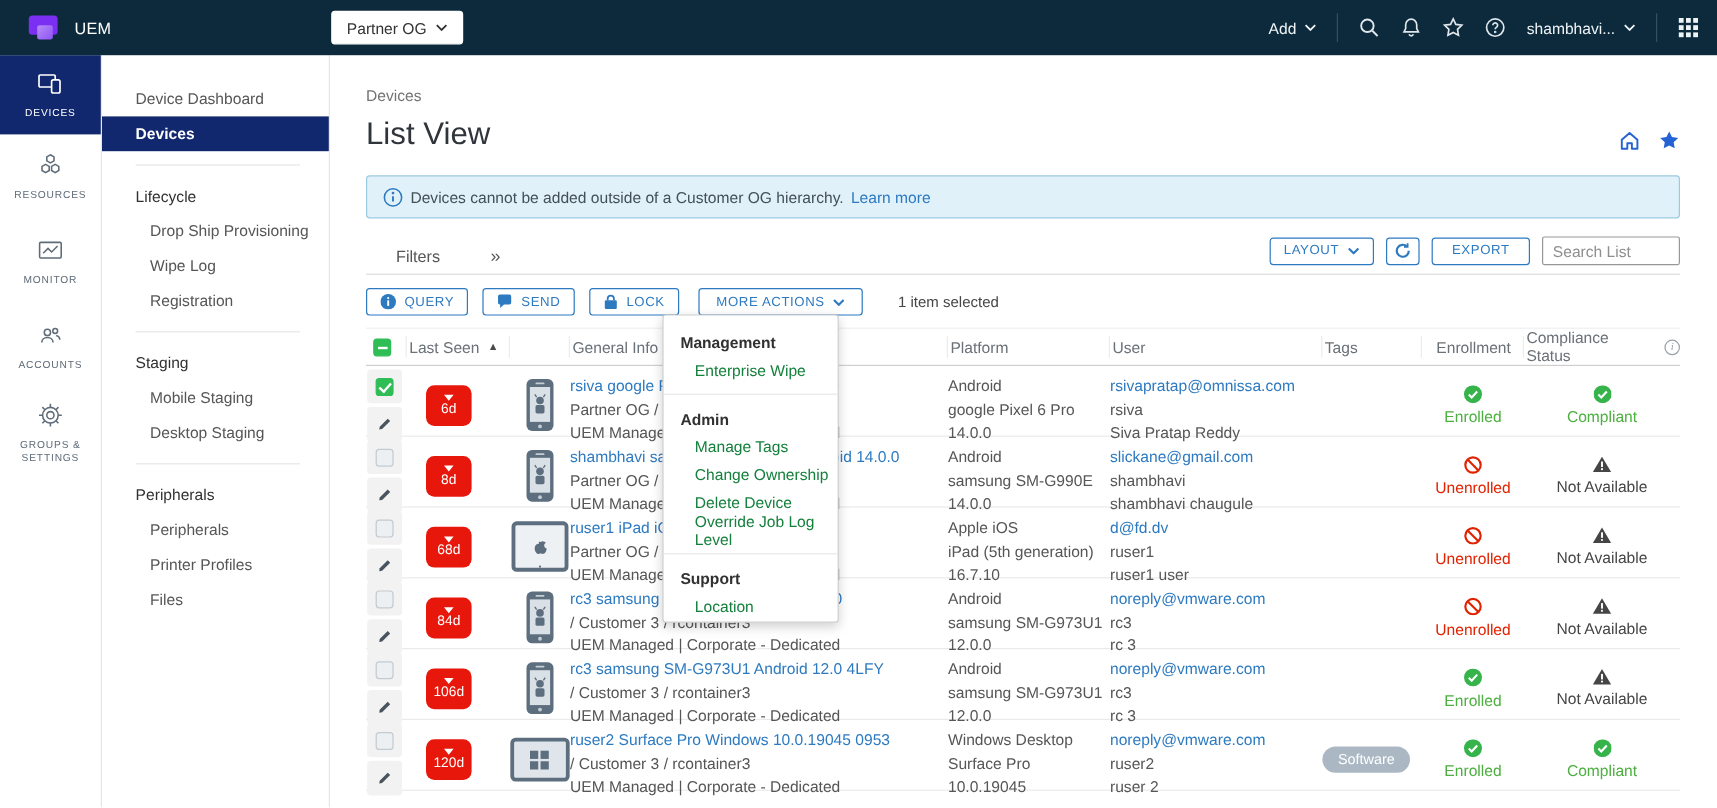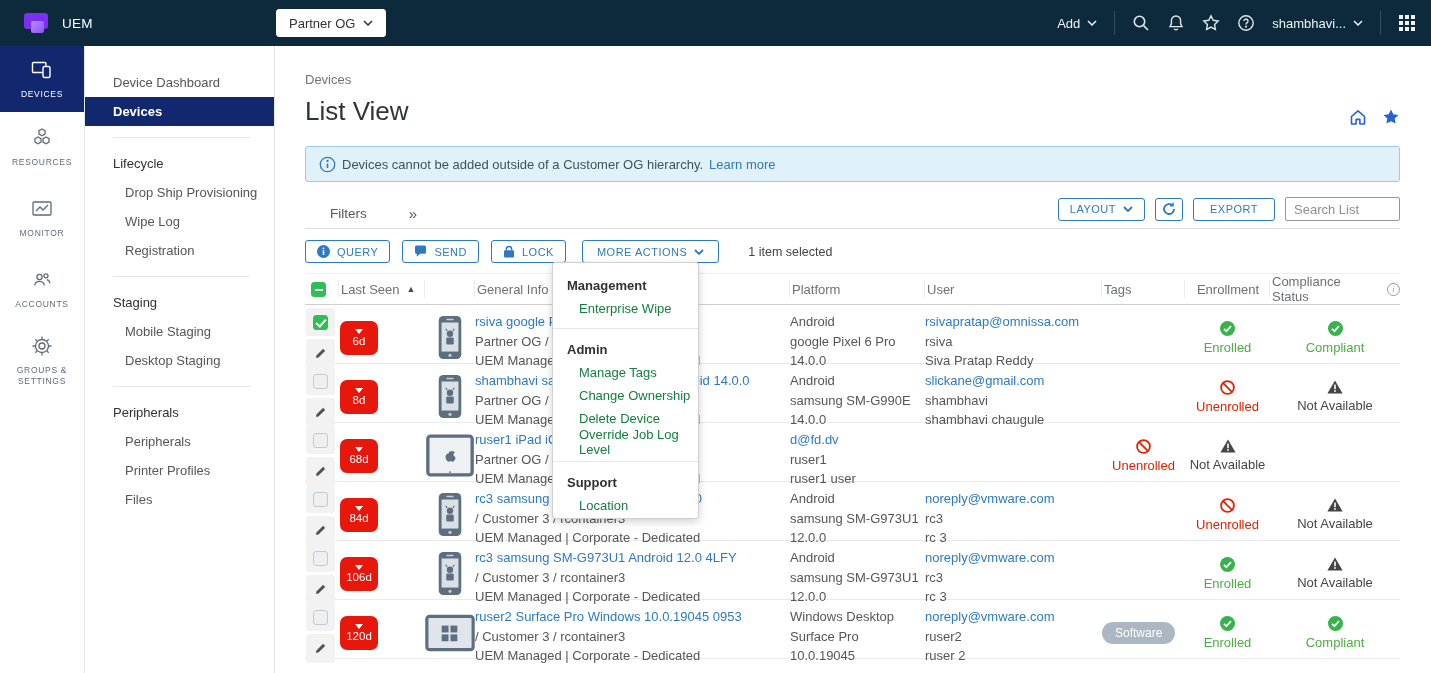--- a/index.html
+++ b/index.html
@@ -71,21 +71,21 @@
   .trow { height:59px; border-bottom:1px solid #eaeaea; align-items:stretch; }
   .c-check { display:flex; flex-direction:column; gap:3px; padding:3px 0 3px 1px; }
   .mini { width:29px; flex:1; background:#f2f2f2; border-radius:3px; display:flex; align-items:center; justify-content:center; cursor:pointer; }
   .cb { width:15px; height:15px; border-radius:3px; background:#edf0f2; border:1px solid #c3cad0; position:relative; display:inline-block; cursor:pointer; }
   .cb.state-checked, .cb.state-indeterminate { background:#2fbe56; border-color:#2fbe56; }
   .cb.state-checked::after { content:""; position:absolute; left:4px; top:1px; width:4px; height:8px; border:solid #fff; border-width:0 2px 2px 0; transform:rotate(42deg); }
   .cb.state-indeterminate::after { content:""; position:absolute; left:3px; top:6px; width:8px; height:2.5px; background:#fff; }
   .hdr-cb { padding-left:6px; }
 
   .c-seen { display:flex; align-items:center; }
-  .badge { margin-left:1px; width:38px; height:34px; background:#e8170c; border-radius:7px; display:flex; flex-direction:column; align-items:center; justify-content:center; color:#fff; }
+  .badge { margin-left:16px; width:38px; height:34px; background:#e8170c; border-radius:7px; display:flex; flex-direction:column; align-items:center; justify-content:center; color:#fff; }
   .badge .tri { width:0; height:0; border-left:4.5px solid transparent; border-right:4.5px solid transparent; border-top:5px solid #fff; margin-bottom:2px; }
   .badge .bd-txt { font-size:11.5px; line-height:1; }
 
   .c-icon { display:flex; align-items:center; justify-content:center; }
   .c-info, .c-plat, .c-user { padding-top:7px; font-size:13px; line-height:19.5px; color:#565656; white-space:nowrap; }
   .c-info { overflow:visible; }
   .link { color:#2d7ac1; text-decoration:none; cursor:pointer; display:inline-block; }
   .c-tags { display:flex; align-items:center; }
   .pill { background:#abb8c3; color:#fff; font-size:12px; padding:4px 13px; border-radius:12px; }
   .c-status { display:flex; flex-direction:column; align-items:center; justify-content:center; gap:4px; font-size:13px; }
@@ -449,20 +449,25 @@
           </div>
           <div class="cell c-icon">
             <svg width="48" height="43" viewBox="0 0 52 46">
               <rect x="2" y="2" width="48" height="42" rx="3" fill="#eef1f4" stroke="#5d6e7f" stroke-width="3.6"></rect>
               <path d="M25 20.5c-2.3 0-3.8 1.8-3.8 4.2 0 2.6 1.8 5 3.4 5 .8 0 1.1-.4 2-.4s1.2.4 2 .4c1.7 0 3.4-2.5 3.4-4.9-1.6-.7-2.2-1.7-2.2-2.8 0-1 .6-1.9 1.6-2.4-.8-1-1.9-1.2-2.7-1.2-1 0-1.6.5-2.2.5s-1-.4-1.5-.4z" fill="#5d6e7f"></path>
               <path d="M26.8 19.8c.7-.1 1.6-.7 1.8-1.9-.9.1-1.7.8-1.8 1.9z" fill="#5d6e7f"></path>
               <circle cx="26" cy="41" r="1" fill="#5d6e7f"></circle>
             </svg>
           </div>
           <div class="cell c-info"><a class="link">ruser1 iPad iOS 16.7.10</a><div>Partner OG / Customer 3</div><div>UEM Managed | Corporate - Dedicated</div></div>
+          <div class="cell c-plat">
+            <div>Apple iOS</div>
+            <div>iPad (5th generation)</div>
+            <div>16.7.10</div>
+          </div>
           <div class="cell c-user"><a class="link">d@fd.dv</a><div>ruser1</div><div>ruser1 user</div></div>
           <div class="cell c-tags"></div>
           <div class="cell c-status">
             <svg width="15" height="15" viewBox="0 0 15 15">
               <circle cx="7.5" cy="7.5" r="6.4" fill="none" stroke="#e12200" stroke-width="1.8"></circle>
               <path d="M3.2 3.2l8.6 8.6" stroke="#e12200" stroke-width="1.8"></path>
             </svg>
             <span class="st-red">Unenrolled</span>
           </div>
           <div class="cell c-status">

